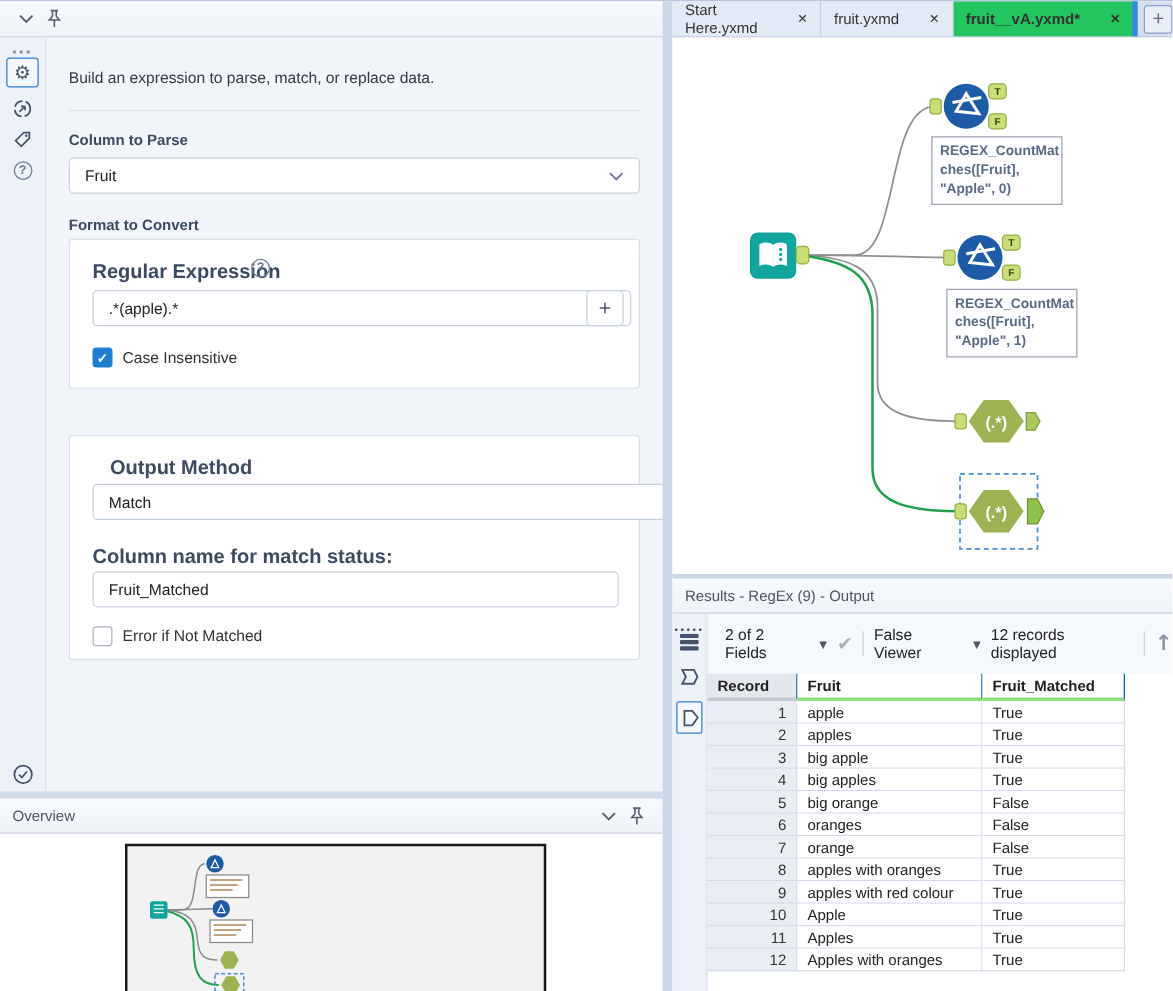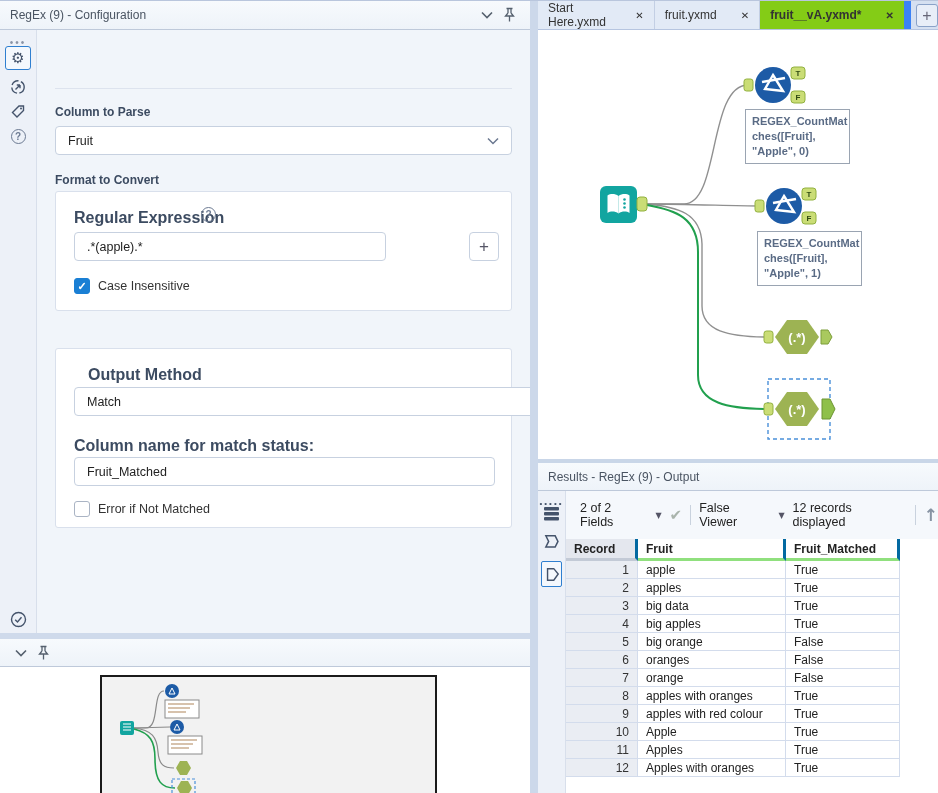--- a/index.html
+++ b/index.html
@@ -45,21 +45,21 @@
 
   
   #ov-header { left:0; top:638px; width:530px; height:28px; }
   #ov-content { left:0; top:666px; width:530px; height:127px; background:#fff; overflow:hidden; }
   #ov-rect { position:absolute; left:100px; top:8px; width:337px; height:200px; border:2px solid #1a1a1a; background:#f2f2f2; }
 
   
   #tabbar { left:538px; top:0; width:400px; height:29px; background:#d5e0f1; border-bottom:1px solid #b6c5e0; display:flex; align-items:stretch; }
   .tab { display:flex; align-items:center; gap:24px; padding:0 10px; background:#e2eaf6; border-right:1px solid #c3cfe4; font-size:12px; color:#333; cursor:pointer; }
   .tab .x { font-size:10px; color:#333; }
-  .tab.active { background:#84cc16; font-weight:bold; border-right:7px solid #3b82f6;justify-content:space-between; }
+  .tab.active { background:#22c55e; font-weight:bold; border-right:4px solid #3b82f6;justify-content:space-between; }
   .newtab { margin:3px 0 3px 5px; width:27px; height:23px; border:1px solid #8aa2c8; border-radius:3px; background:#e8eef8;
     font-size:16px; color:#667; display:flex; align-items:center; justify-content:center; cursor:pointer; }
 
   
   #canvas { left:538px; top:29px; width:400px; height:429px; background:#fff; }
   .annot { position:absolute; width:105px; background:#fff; border:1px solid #9aa4b2; padding:4px 6px;
     font-size:11px; font-weight:bold; color:#5a6b85; white-space:pre-line; line-height:1.35; }
 
   
   #res-header { left:538px; top:462px; width:400px; height:28px; }
@@ -69,36 +69,35 @@
   #res-toolbar { left:566px; top:490px; width:372px; height:48px; background:#f5f8fc; display:flex; align-items:center; gap:8px; padding-left:14px; }
   .tb-text { font-size:12.5px; color:#222; }
   .caret { font-family:"DejaVu Sans", sans-serif; font-size:8px; color:#556; }
   .tb-check { font-family:"DejaVu Sans", sans-serif; font-size:15px; color:#a9b4ac; }
   .vdiv { width:1px; height:20px; background:#c9d2de; }
   .up-arrow { font-family:"DejaVu Sans", sans-serif; font-size:17px; color:#8793a3; font-weight:bold; }
 
   #res-table { left:566px; top:538px; width:334px; }
   .thead { display:flex; height:22px; }
   .th { font-weight:bold; font-size:12px; color:#222; display:flex; align-items:center; padding:0 8px;
-    border-right:3px solid #0369a1; border-bottom:3px solid #90e07e; background:#fff; }
+    border-right:1px solid #0369a1; border-bottom:3px solid #90e07e; background:#fff; }
   .th.rec { background:#e4e7ee; border-bottom:3px solid #c3cad6; }
   .trow { display:flex; height:18px; }
   .cell { font-size:12px; display:flex; align-items:center; padding:0 8px;
     border-right:1px solid #d3dcec; border-bottom:1px solid #d3dcec; background:#fff; color:#222; }
   .cell.rec { background:#eaedf3; justify-content:flex-end; color:#333; }
   .c0 { width:72px; } .c1 { width:148px; } .c2 { width:114px; }
   svg text { font-family:"Liberation Sans", sans-serif; }
 </style>
 </head>
 <body>
 
 <div id="root">
 
   <div class="abs panel-header" id="cfg-header">
-    <span class="panel-title">RegEx (9) - Configuration</span>
     <span class="hdr-ico">
       <svg width="12" height="8" viewBox="0 0 12 8">
           <polyline points="1,1.5 6,6.5 11,1.5" fill="none" stroke="#55606e" stroke-width="1.6"></polyline>
         </svg>
     </span>
     <span class="hdr-ico">
       <svg width="15" height="16" viewBox="0 0 15 16" fill="none" stroke="#55606e" stroke-width="1.3">
         <path d="M4.5 1.5 h6 M6 1.5 v4.5 M9 1.5 v4.5 M6 6 l-2.5 3 h8 l-2.5 -3 M7.5 9 v5.5"></path>
       </svg>
     </span>
@@ -126,36 +125,37 @@
       </span>
     <span class="side-ico" style="top:577px;">
       <svg width="17" height="17" viewBox="0 0 17 17" fill="none" stroke="#44536b" stroke-width="1.4">
         <circle cx="8.5" cy="8.5" r="7"></circle>
           <polyline points="5.2,8.7 7.5,11 11.5,6.2"></polyline>
       </svg>
       </span>
   </div>
 
   <div class="abs" id="cfg-content">
+    <div class="intro" style="left:18px; top:25px;">Build an expression to parse, match, or replace data.</div>
     <div class="hline" style="left:18px; top:58px; width:457px;"></div>
 
     <div class="lbl" style="left:18px; top:75px;">Column to Parse</div>
     <div class="field" style="left:18px; top:96px; width:457px;">
       <span>Fruit</span>
       <span class="chev">
         <svg width="12" height="8" viewBox="0 0 12 8">
             <polyline points="1,1.5 6,6.5 11,1.5" fill="none" stroke="#6b7890" stroke-width="1.5"></polyline>
           </svg></span>
     </div>
 
     <div class="lbl" style="left:18px; top:143px;">Format to Convert</div>
     <div class="groupbox" style="left:18px; top:161px; width:457px; height:120px;">
       <span class="inlbl" style="left:18px; top:17px;">Regular Expression</span>
       <span class="help-circle" style="position:absolute; left:145px; top:15px;">?</span>
-      <div class="field" style="left:18px; top:40px; width:312px;">
+      <div class="field" style="left:18px; top:40px; width:431px;">
         <span>.*(apple).*</span>
       </div>
       <div class="plus-btn" style="left:413px; top:40px;">+</div>
       <div class="cbrow" style="left:18px; top:86px;">
         <span class="cb checked">✓</span>
         <span>Case Insensitive</span>
       </div>
     </div>
 
     <div class="lbl" style="left:18px; top:300px;margin-top:36px;">Output</div>
@@ -175,20 +175,21 @@
       <div class="cbrow" style="left:18px; top:152px;">
         <span class="cb"></span>
         <span>Error if Not Matched</span>
       </div>
     </div>
   </div>
 
   <div class="abs" id="split-left"></div>
 
   <div class="abs panel-header" id="ov-header">
+    <span class="panel-title">Overview</span>
     <span class="hdr-ico">
       <svg width="12" height="8" viewBox="0 0 12 8">
           <polyline points="1,1.5 6,6.5 11,1.5" fill="none" stroke="#55606e" stroke-width="1.6"></polyline>
         </svg>
       </span>
     <span class="hdr-ico">
       <svg width="15" height="16" viewBox="0 0 15 16" fill="none" stroke="#55606e" stroke-width="1.3">
         <path d="M4.5 1.5 h6 M6 1.5 v4.5 M9 1.5 v4.5 M6 6 l-2.5 3 h8 l-2.5 -3 M7.5 9 v5.5"></path>
         </svg>
       </span>
@@ -355,21 +356,21 @@
           <div class="cell c1">apple</div>
           <div class="cell c2">True</div>
         </div>
         <div class="trow">
           <div class="cell c0 rec">2</div>
           <div class="cell c1">apples</div>
           <div class="cell c2">True</div>
         </div>
         <div class="trow">
           <div class="cell c0 rec">3</div>
-          <div class="cell c1">big data</div>
+          <div class="cell c1">big apple</div>
           <div class="cell c2">True</div>
         </div>
         <div class="trow">
           <div class="cell c0 rec">4</div>
           <div class="cell c1">big apples</div>
           <div class="cell c2">True</div>
         </div>
         <div class="trow">
           <div class="cell c0 rec">5</div>
           <div class="cell c1">big orange</div>

